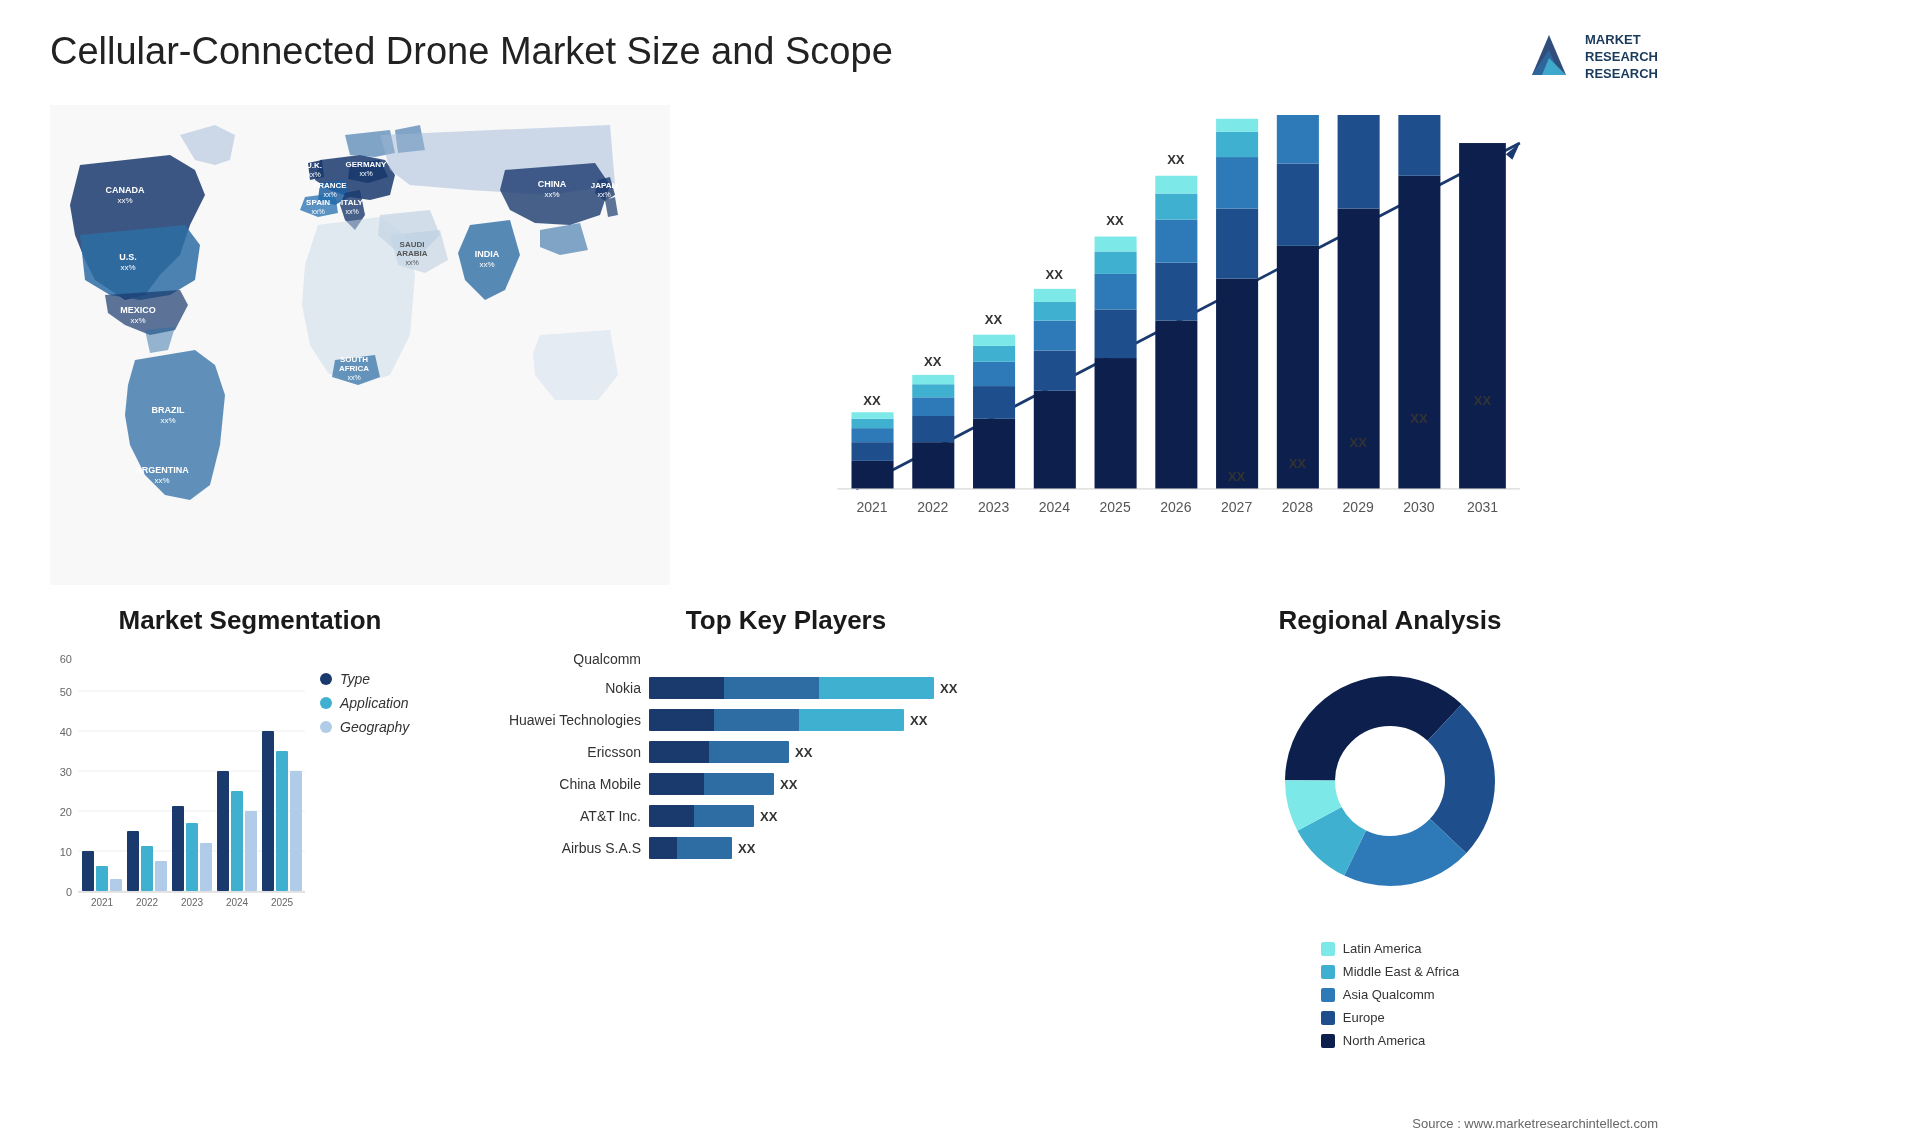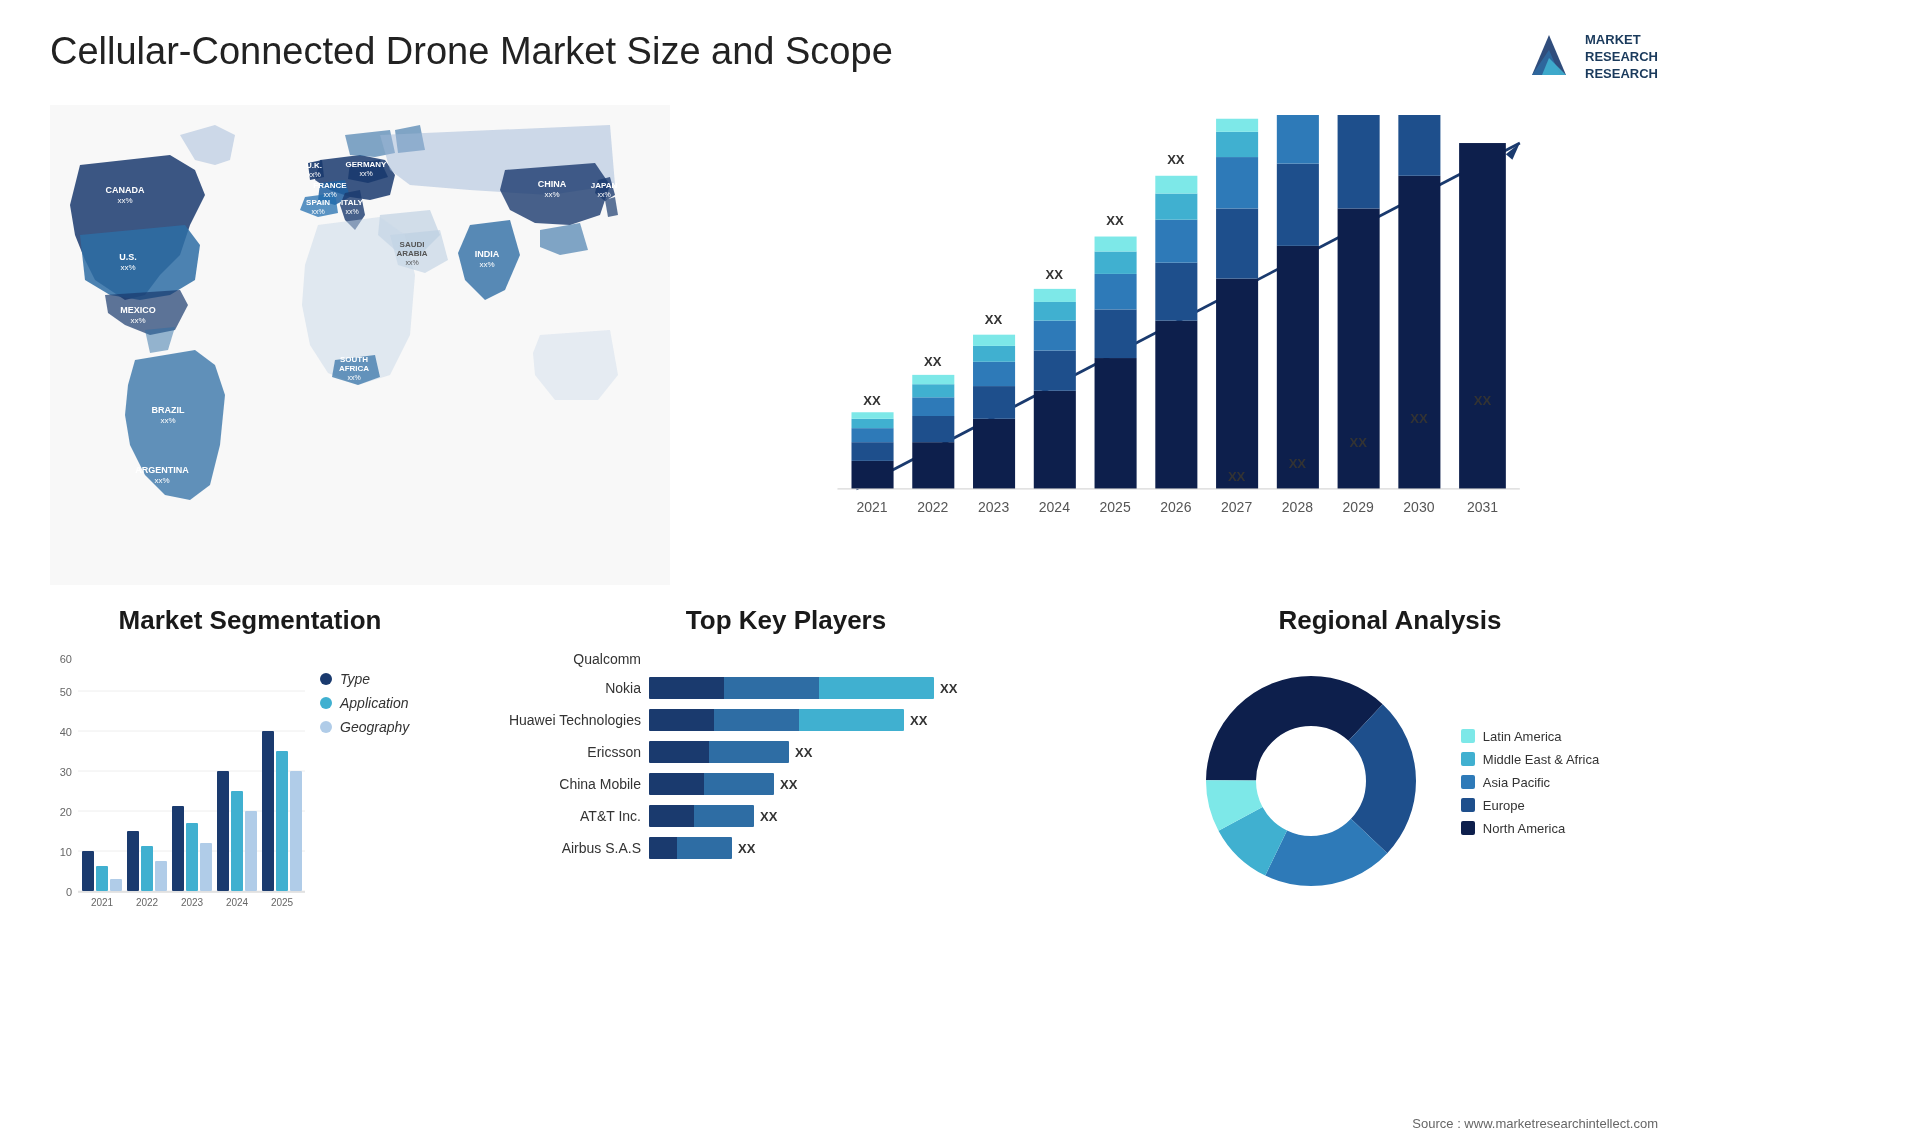--- a/index.html
+++ b/index.html
@@ -541,21 +541,21 @@
             <div class="player-bar-seg1" style="width:28px;"></div>
             <div class="player-bar-seg2" style="width:55px;"></div>
           </div>
           <span class="player-xx">XX</span>
         </div>
       </div>
     </div>
 
     <div class="regional-panel">
       <div class="panel-title">Regional Analysis</div>
-      <div style="display:flex; gap:20px; align-items:center; justify-content:center;">
+      <div style="display:flex; gap:20px; align-items:center; justify-content:center;flex-direction:column;">
 
         <svg viewBox="0 0 260 260" width="260" height="260">
 
           <circle cx="130" cy="130" r="80" fill="none" stroke="#0d1f4c" stroke-width="50" stroke-dasharray="186 317" stroke-dashoffset="126" transform="rotate(-90 130 130)"></circle>
 
           <circle cx="130" cy="130" r="80" fill="none" stroke="#1e4f8c" stroke-width="50" stroke-dasharray="126 377" stroke-dashoffset="-60" transform="rotate(-90 130 130)"></circle>
 
           <circle cx="130" cy="130" r="80" fill="none" stroke="#2e7ab8" stroke-width="50" stroke-dasharray="101 402" stroke-dashoffset="-186" transform="rotate(-90 130 130)"></circle>
 
           <circle cx="130" cy="130" r="80" fill="none" stroke="#40b0d0" stroke-width="50" stroke-dasharray="50 452" stroke-dashoffset="-287" transform="rotate(-90 130 130)"></circle>
@@ -569,21 +569,21 @@
           <div class="regional-legend-item">
             <div class="regional-legend-color" style="background:#7de8e8;"></div>
             <span>Latin America</span>
           </div>
           <div class="regional-legend-item">
             <div class="regional-legend-color" style="background:#40b0d0;"></div>
             <span>Middle East &amp; Africa</span>
           </div>
           <div class="regional-legend-item">
             <div class="regional-legend-color" style="background:#2e7ab8;"></div>
-            <span>Asia Pacific</span>
+            <span>Asia Qualcomm</span>
           </div>
           <div class="regional-legend-item">
             <div class="regional-legend-color" style="background:#1e4f8c;"></div>
             <span>Europe</span>
           </div>
           <div class="regional-legend-item">
             <div class="regional-legend-color" style="background:#0d1f4c;"></div>
             <span>North America</span>
           </div>
         </div>

